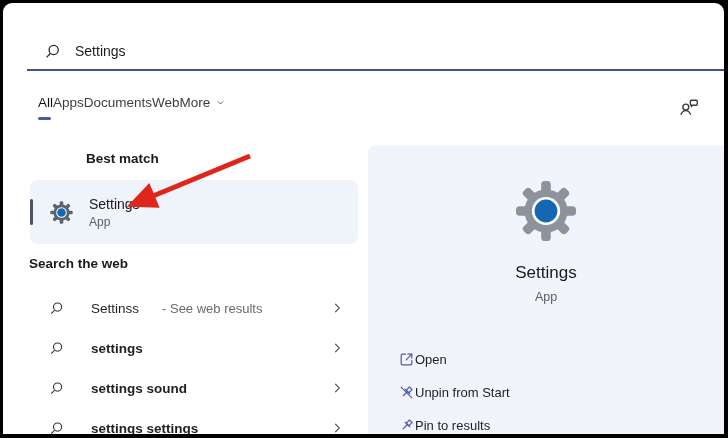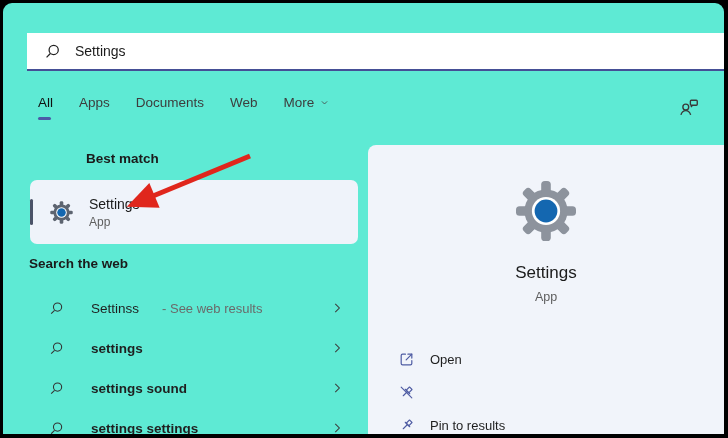--- a/index.html
+++ b/index.html
@@ -1,31 +1,31 @@
 <!DOCTYPE html>
 <html><head>
 <meta charset="utf-8">
 <style>
   * { margin:0; padding:0; box-sizing:border-box; }
   html,body { width:728px; height:438px; background:#000; overflow:hidden;
               font-family:"Liberation Sans", sans-serif; }
   .window { position:absolute; left:3px; top:3px; right:4px; bottom:4px;
-            background:#5eead4; border-radius:9px 9px 0 0; overflow:hidden; }
+            background:#ffffff; border-radius:9px 9px 0 0; overflow:hidden; }
 
   
   .search-box { position:absolute; left:24px; top:30px; right:0; height:38px;
                 background:#fff; border-bottom:2px solid #454f96;
                 display:flex; align-items:center; padding-left:16px; }
   .search-box svg { flex:0 0 auto; }
   .search-input { border:none; outline:none; background:transparent;
                   font-family:"Liberation Sans", sans-serif;
                   font-size:14px; color:#1b1b1b; margin-left:13px; width:80%; }
 
   
-  .tabs { position:absolute; left:35px; top:92px; display:flex; gap:26px; }
+  .tabs { position:absolute; left:35px; top:92px; display:flex; }
   .tab { position:relative; font-size:13.5px; color:#3d3d3d; padding-bottom:10px;
          cursor:default; display:flex; align-items:center; gap:6px; }
   .tab.active { color:#111; }
   .tab.active .tab-underline { position:absolute; left:0; right:2px; bottom:0;
          height:3px; border-radius:2px; background:#4b5aa7; }
   .chev-down { width:9px; height:9px; }
 
   .user-chat { position:absolute; right:24px; top:94px; }
 
   
@@ -49,21 +49,21 @@
   .web-row .suffix { font-size:13px; color:#6a6a6a; margin-left:23px; }
   .web-row .spacer { flex:1; }
 
   
   .preview { position:absolute; left:365px; top:142px; right:0; bottom:0;
              background:#f1f4fa; border-radius:8px 0 0 0; }
   .gear-big { display:block; margin:30px auto 0; }
   .preview-title { text-align:center; margin-top:16px; font-size:17px; color:#1b1b1b; }
   .preview-sub   { text-align:center; margin-top:7px; font-size:12.5px; color:#5d5d5d; }
   .actions { position:absolute; left:30px; top:198px; right:10px; }
-  .action-row { height:33px; display:flex; align-items:center; gap:15px; cursor:default; }
+  .action-row { height:33px; display:flex; align-items:center; cursor:default; }
   .action-row .lbl { font-size:13px; color:#1f1f1f; }
 
   
   .arrow-overlay { position:absolute; left:110px; top:140px; width:155px; height:78px;
                    pointer-events:none; }
 </style>
 </head>
 <body>
 
 <div class="window">
@@ -212,20 +212,21 @@
       </div>
       <div class="action-row">
         <svg width="17" height="17" viewBox="0 0 24 24" fill="none" stroke="#4f5ca3" stroke-width="1.6" stroke-linecap="round" stroke-linejoin="round">
           <g transform="rotate(45 12 12)">
             <path d="M9.5 3.5 h5 v6.5 h-5 z"></path>
             <path d="M7.5 10 h9"></path>
             <path d="M12 10 v8.5"></path>
           </g>
           <path d="M4.5 4.5 l15 15"></path>
         </svg>
+        <span class="lbl">Unpin from Start</span>
       </div>
       <div class="action-row">
         <svg width="17" height="17" viewBox="0 0 24 24" fill="none" stroke="#4f5ca3" stroke-width="1.6" stroke-linecap="round" stroke-linejoin="round">
           <g transform="rotate(45 12 12)">
             <path d="M9.5 3.5 h5 v6.5 h-5 z"></path>
             <path d="M7.5 10 h9"></path>
             <path d="M12 10 v8.5"></path>
           </g>
         </svg>
         <span class="lbl">Pin to results</span>

